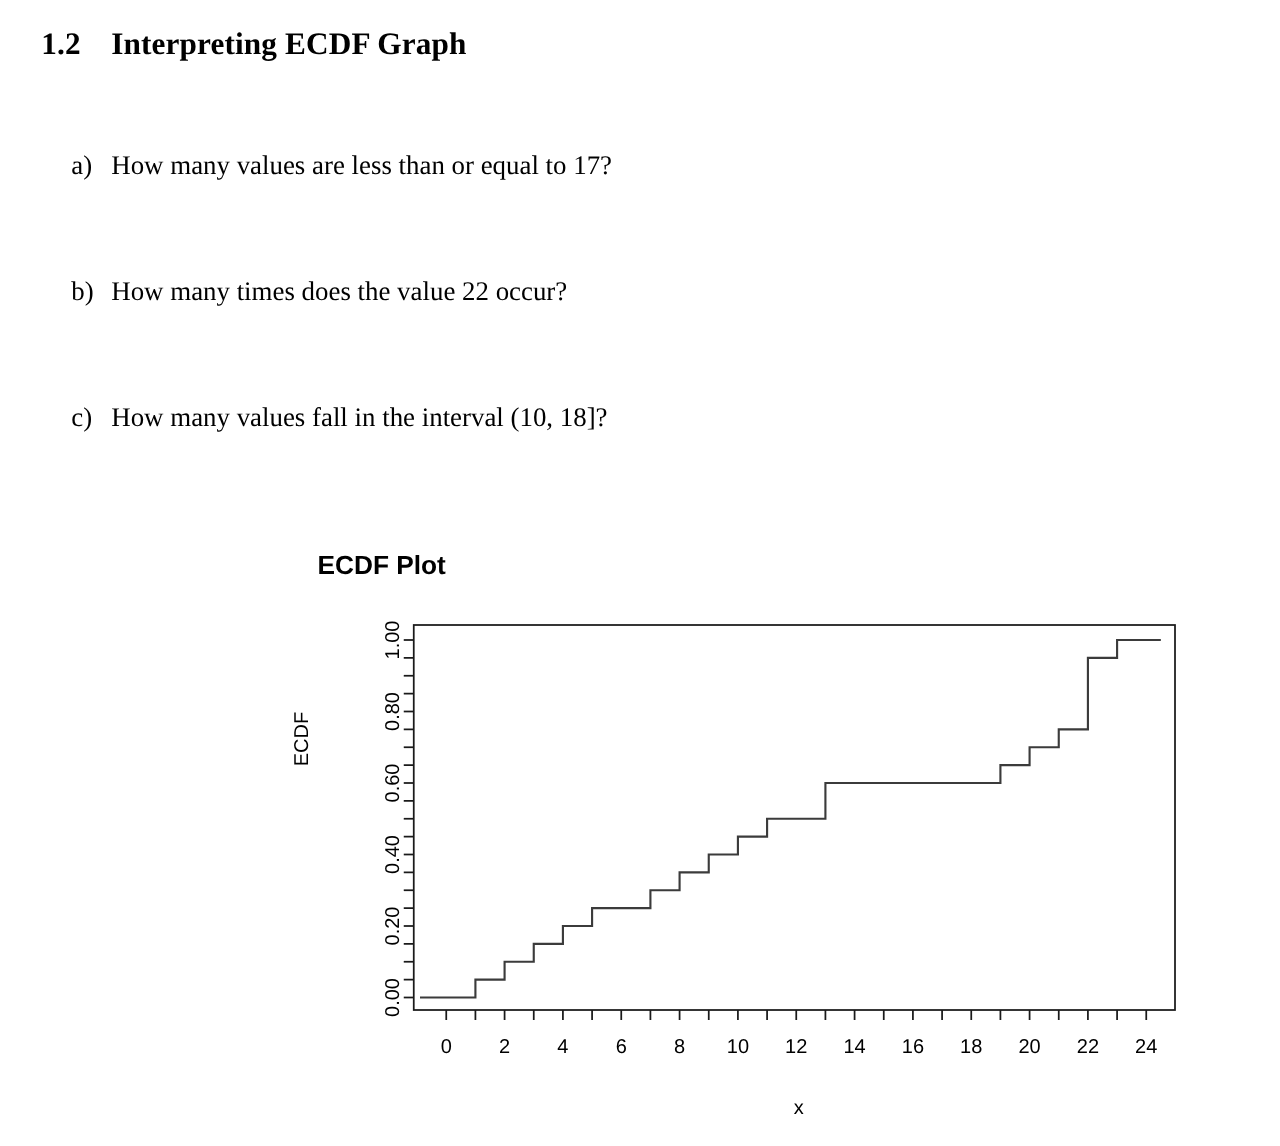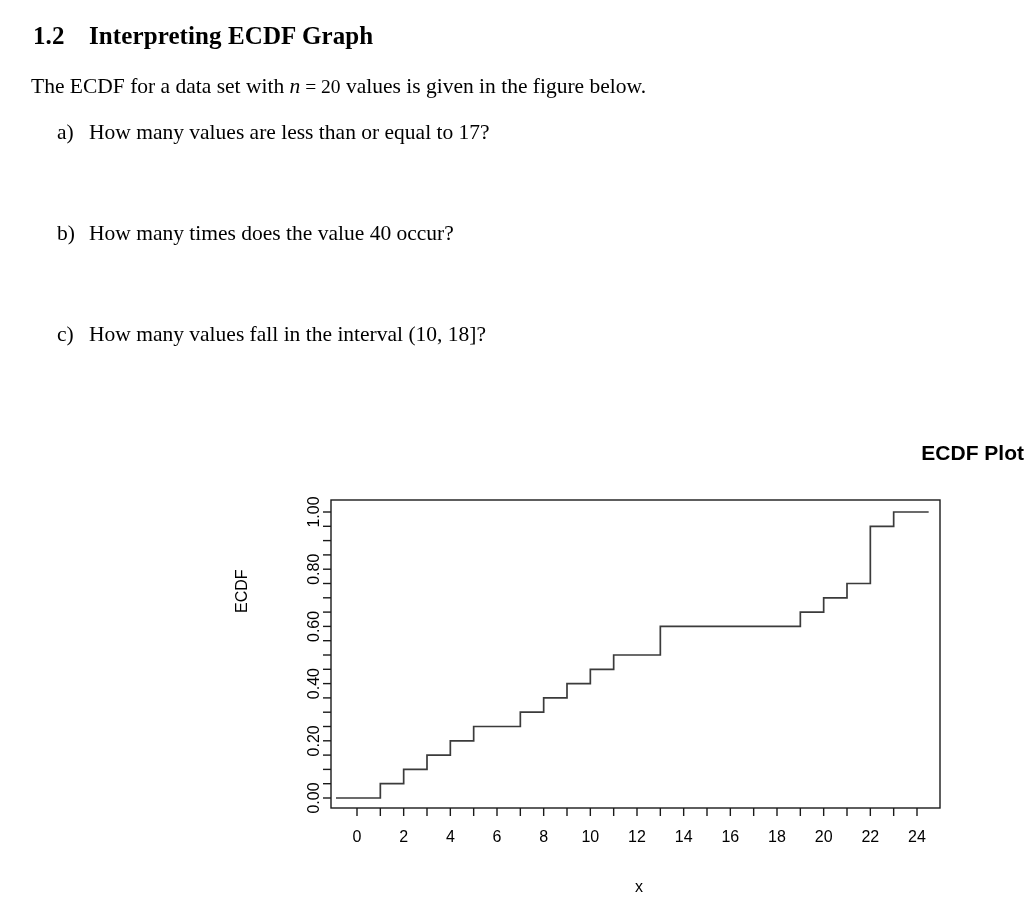--- a/index.html
+++ b/index.html
@@ -32,21 +32,21 @@
   }
   .qlabel{display:inline-block;width:32px;}
   .q-a{top:120px;}
   .q-b{top:221px;}
   .q-c{top:322px;}
 
   
   .plot-wrap{position:absolute;left:0;top:0;width:1024px;height:917px;}
   .plot-title{
     position:absolute;left:0;top:441px;width:1024px;
-    text-align:right;
+    text-align:left;
     font-family:"Liberation Sans", sans-serif;
     font-weight:bold;font-size:21px;
     padding-left:254px;box-sizing:border-box;
   }
   .ylab{
     position:absolute;left:233px;top:613px;
     font-family:"Liberation Sans", sans-serif;
     font-size:16px;
     transform:rotate(-90deg);transform-origin:left top;
     white-space:nowrap;
@@ -67,31 +67,28 @@
 </style>
 </head>
 <body>
 
 <div class="page">
 
   <div class="heading">
     <span class="num">1.2</span><span>Interpreting ECDF Graph</span>
   </div>
 
-  <div class="intro">
-    <span>The ECDF for a data set with </span><span class="mathit">n</span><span class="mathnum"> = </span><span class="mathnum">20</span><span> values is given in the figure below.</span>
-  </div>
 
   <div class="qitem q-a">
     <span class="qlabel">a)</span>
     <span>How many values are less than or equal to 17?</span>
   </div>
   <div class="qitem q-b">
     <span class="qlabel">b)</span>
-    <span>How many times does the value 40 occur?</span>
+    <span>How many times does the value 22 occur?</span>
   </div>
   <div class="qitem q-c">
     <span class="qlabel">c)</span>
     <span>How many values fall in the interval (10, 18]?</span>
   </div>
 
   <div class="plot-wrap">
     <div class="plot-title">ECDF Plot</div>
     <div class="ylab">ECDF</div>
     <div class="xlab">x</div>

